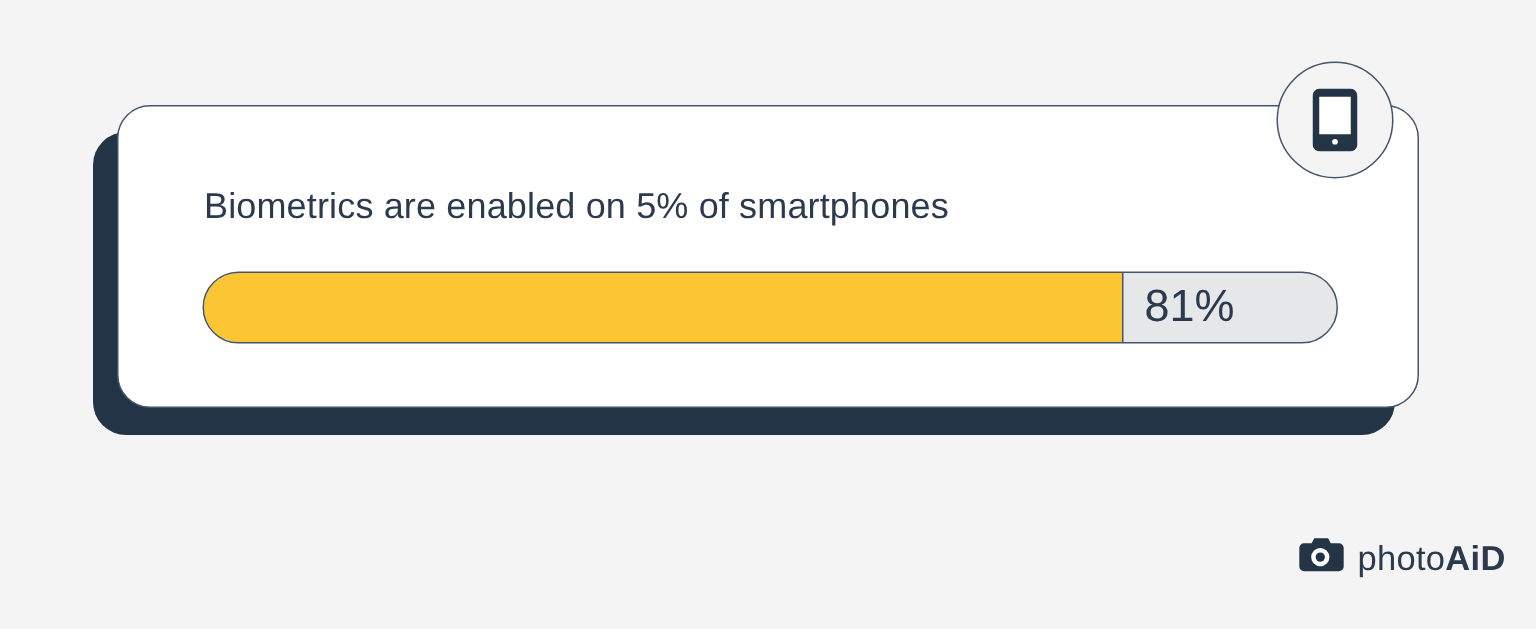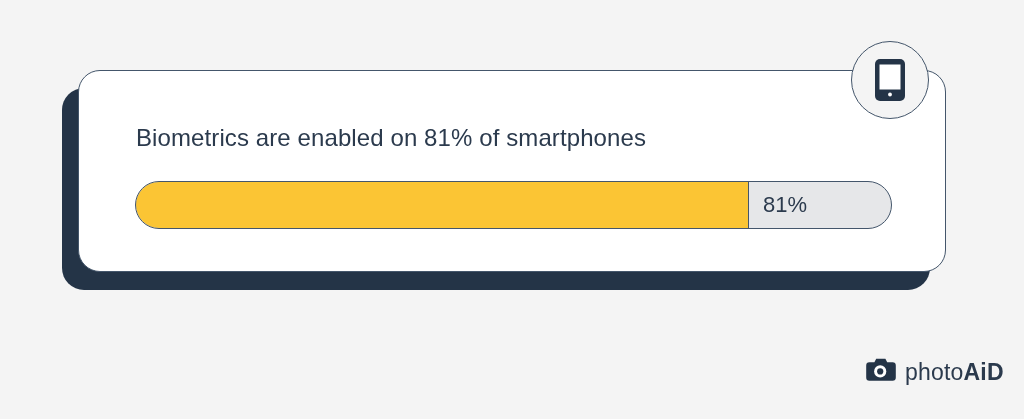--- a/index.html
+++ b/index.html
@@ -89,21 +89,21 @@
     border-radius: 24px 0 0 24px;
     box-sizing: border-box;
   }
   .bar-value {
     position: absolute;
     left: 763px;
     top: 181px;
     height: 48px;
     display: flex;
     align-items: center;
-    font-size: 22px;
+    font-size: 30px;
     color: #2b3a4d;
   }
 
   
   .badge {
     position: absolute;
     left: 851px;
     top: 41px;
     width: 78px;
     height: 78px;
@@ -139,21 +139,21 @@
 </head>
 <body>
 
 <div class="stage">
 
   <div class="card-shadow"></div>
 
   <div class="card"></div>
 
   <div class="headline">
-    <span class="light">Biometrics are </span><span class="strong">enabled</span><span class="light"> on 81% of smartphones</span>
+    <span class="light">Biometrics are </span><span class="strong">enabled</span><span class="light"> on 5% of smartphones</span>
   </div>
 
   <div class="bar-track">
     <div class="bar-fill" id="bar-fill" style="width: 614.67px;"></div>
   </div>
   <div class="bar-value">81%</div>
 
   <div class="badge">
     <span>
       <svg width="30" height="42" viewBox="0 0 30 42" xmlns="http://www.w3.org/2000/svg">

